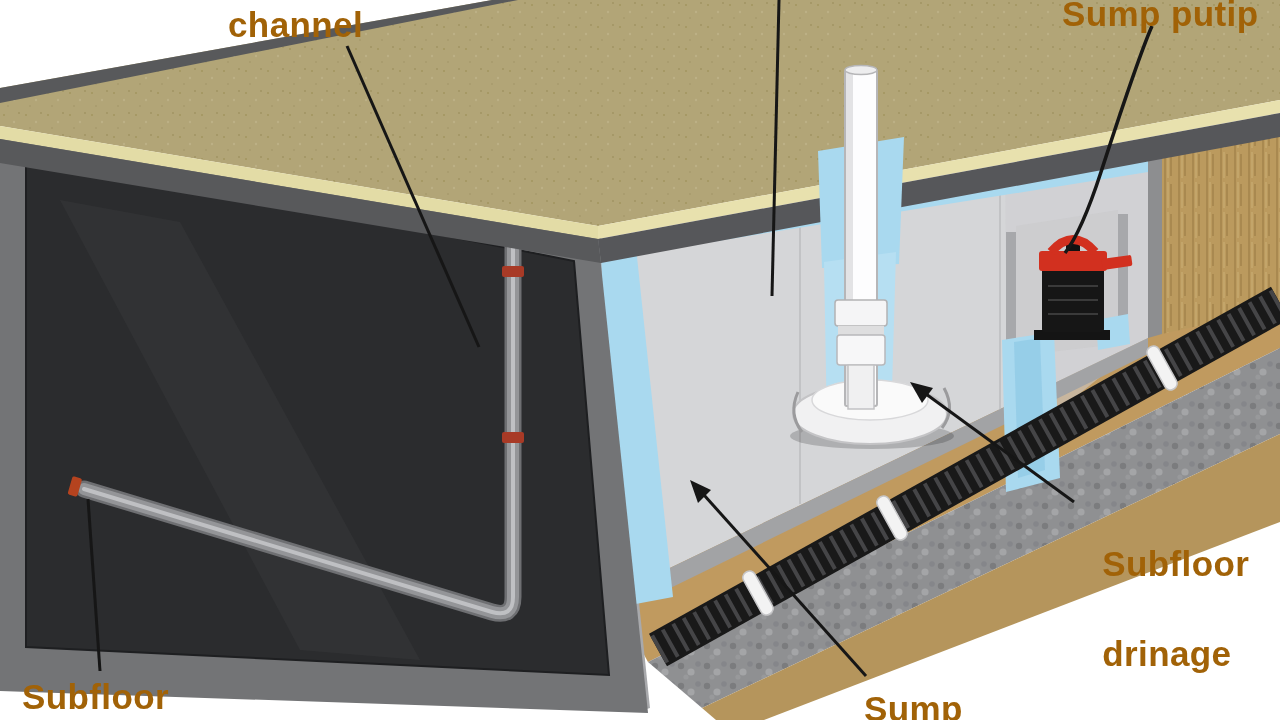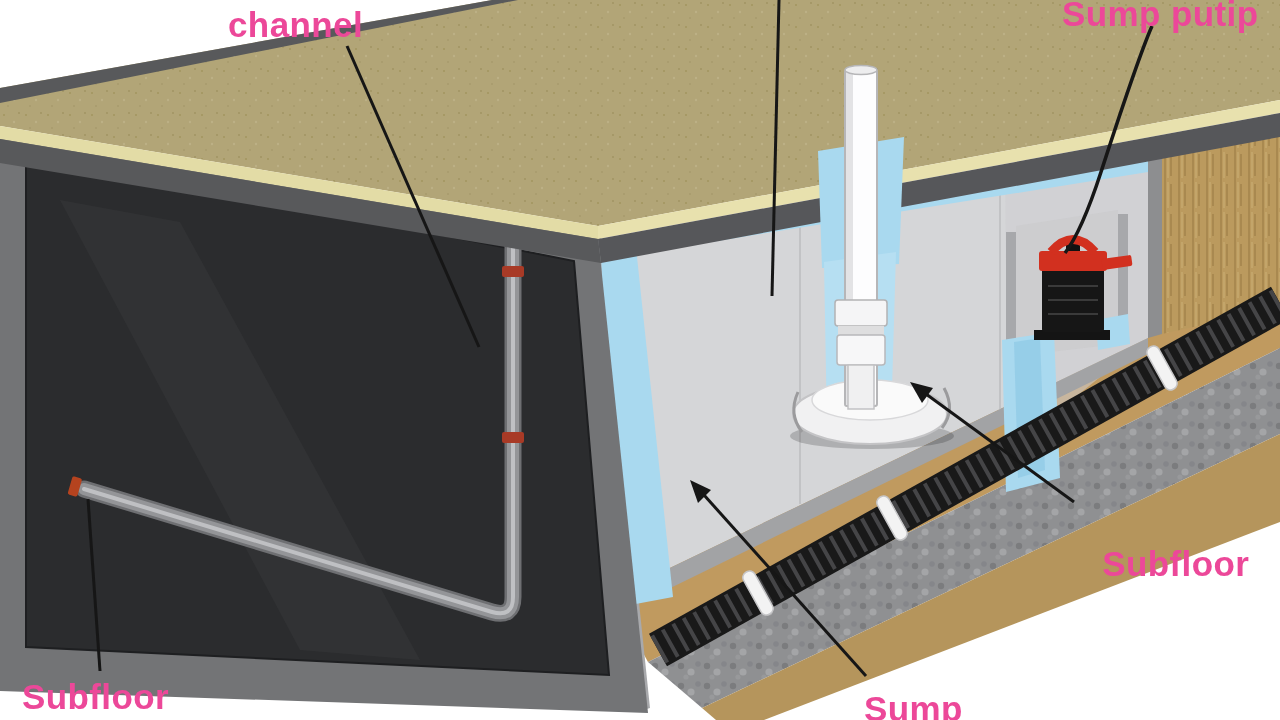--- a/index.html
+++ b/index.html
@@ -2,21 +2,21 @@
 <html><head>
 <meta charset="utf-8">
 <style>
   html,body{margin:0;padding:0;}
   body{
     width:1280px;height:720px;position:relative;overflow:hidden;background:#ffffff;
     font-family:"Liberation Sans",sans-serif;
   }
   #scene{position:absolute;left:0;top:0;width:1280px;height:720px;}
   .label{
-    position:absolute;font-weight:600;font-size:35px;color:#ec4899;
+    position:absolute;font-weight:600;font-size:35px;color:#a16207;
     letter-spacing:.4px;line-height:45px;white-space:pre;
   }
 </style>
 </head>
 <body>
 
 <svg id="scene" viewBox="0 0 1280 720" xmlns="http://www.w3.org/2000/svg">
   <defs>
     <pattern id="gravel" width="26" height="20" patternUnits="userSpaceOnUse">
       <rect width="26" height="20" fill="#8f9092"></rect>
@@ -140,17 +140,18 @@
     <line x1="100" y1="671" x2="88" y2="499" stroke-width="3" stroke="#161616"></line>
   </g>
 </svg>
 
 <div class="label" style="left:228px;top:2px;">channel</div>
 
 <div class="label" style="left:1062px;top:-9px;">Sump putip</div>
 
 <div class="label" style="left:1082px;top:496px;">
   <span>Subfloor</span><br>
+  <span>drinage</span>
 </div>
 
 <div class="label" style="left:22px;top:674px;">Subfloor</div>
 
 <div class="label" style="left:864px;top:674px;margin-top:12px;">Sump</div>
 
 </body></html>

